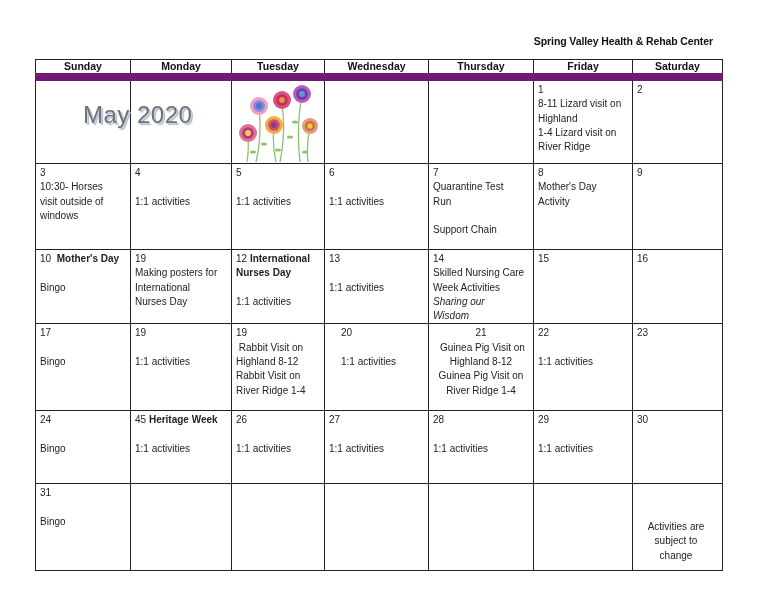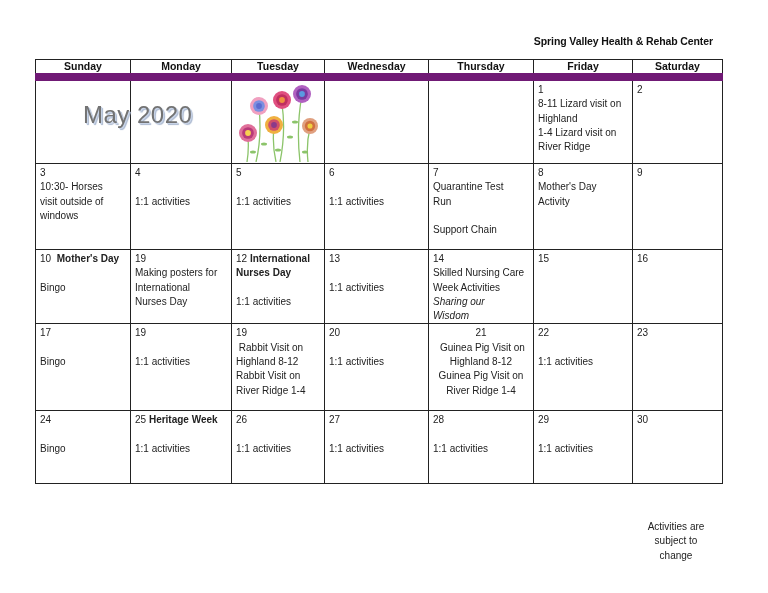--- a/index.html
+++ b/index.html
@@ -234,21 +234,21 @@
         </td>
         <td style="height: 86px;">
           <div class="cell">
             <span class="line"><span>19</span></span>
             <span class="line"> Rabbit Visit on</span>
             <span class="line">Highland 8-12</span>
             <span class="line">Rabbit Visit on</span>
             <span class="line">River Ridge 1-4</span>
           </div>
         </td>
-        <td style="height: 86px;">
+        <td style="height: 86px; padding-left: 12px;">
           <div class="cell">
             <span class="line"><span>20</span></span>
             <span class="line"></span>
             <span class="line">1:1 activities</span>
           </div>
         </td>
         <td style="height: 86px; text-align: center;">
           <div class="cell">
             <span class="line"><span>21</span></span>
             <span class="line"> Guinea Pig Visit on</span>
@@ -273,21 +273,21 @@
       <tr style="height: 72px; margin-top: 8px;">
         <td style="height: 72px;">
           <div class="cell">
             <span class="line"><span>24</span></span>
             <span class="line"></span>
             <span class="line">Bingo</span>
           </div>
         </td>
         <td style="height: 72px;">
           <div class="cell">
-            <span class="line"><span>25</span> <span class="b">Heritage Week</span></span>
+            <span class="line"><span>45</span> <span class="b">Heritage Week</span></span>
             <span class="line"></span>
             <span class="line">1:1 activities</span>
           </div>
         </td>
         <td style="height: 72px;">
           <div class="cell">
             <span class="line"><span>26</span></span>
             <span class="line"></span>
             <span class="line">1:1 activities</span>
           </div>
@@ -310,20 +310,47 @@
           <div class="cell">
             <span class="line"><span>29</span></span>
             <span class="line"></span>
             <span class="line">1:1 activities</span>
           </div>
         </td>
         <td style="height: 72px;">
           <div class="cell">
             <span class="line"><span>30</span></span>
           </div>
+        </td>
+      </tr>
+      <tr style="height: 86px;">
+        <td style="height: 86px;">
+          <div class="cell">
+            <span class="line"><span>31</span></span>
+            <span class="line"></span>
+            <span class="line">Bingo</span>
+          </div>
+        </td>
+        <td style="height: 86px;">
+          <div class="cell"></div>
+        </td>
+        <td style="height: 86px;">
+          <div class="cell"></div>
+        </td>
+        <td style="height: 86px;">
+          <div class="cell"></div>
+        </td>
+        <td style="height: 86px;">
+          <div class="cell"></div>
+        </td>
+        <td style="height: 86px;">
+          <div class="cell"></div>
+        </td>
+        <td style="height: 86px;">
+          <div class="cell"></div>
         </td>
       </tr>
     </tbody>
 </table>
 
 <div class="month-title">May 2020</div>
 
 <div class="note">
   <span class="line" style="display:block">Activities are</span>
   <span class="line" style="display:block">subject to</span>

